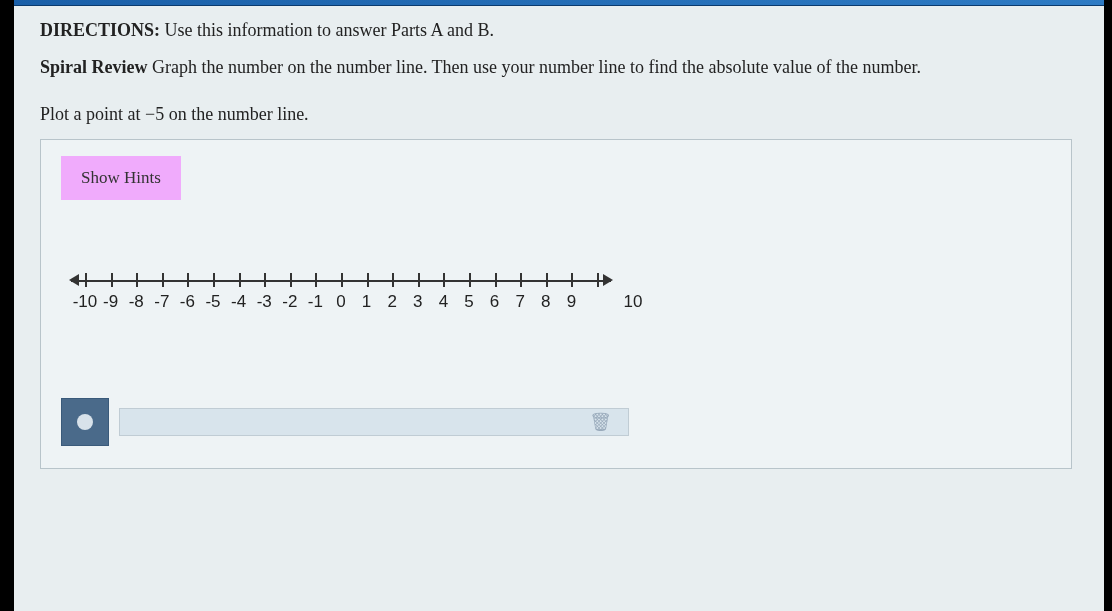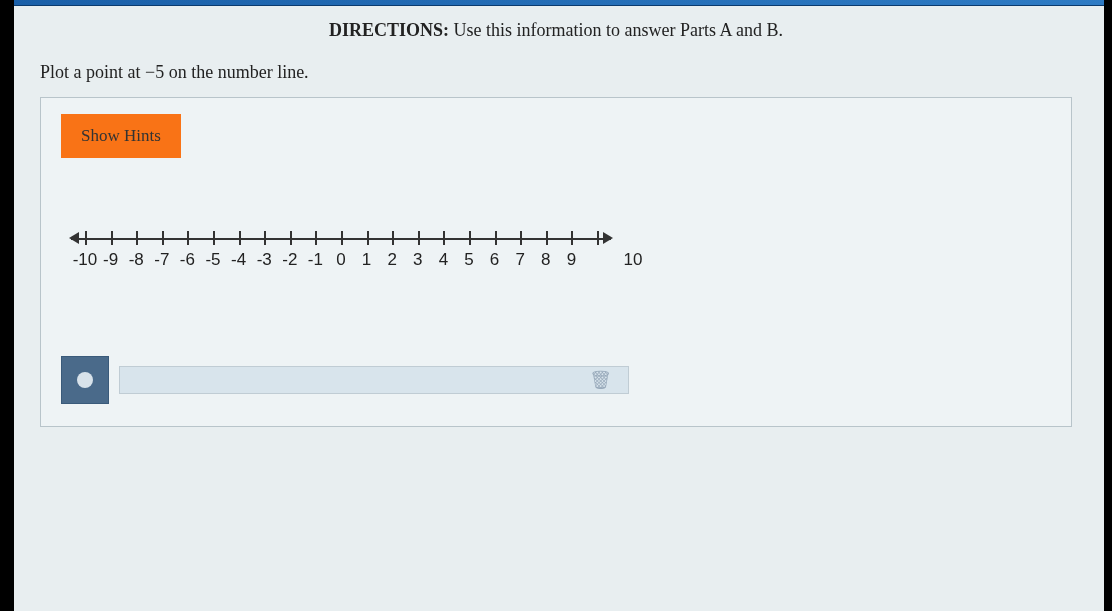--- a/index.html
+++ b/index.html
@@ -16,36 +16,35 @@
       background: linear-gradient(to right, #1a5fa8, #2e7bc4);
       border-bottom: 1px solid #0a3a6e;
     }
     .content {
       padding: 14px 40px 10px 40px;
     }
     .directions {
       font-size: 18px;
       color: #222;
       margin-bottom: 16px;
-      text-align: center;
     }
     .directions-label { font-weight: bold; }
     .spiral-review { font-size: 18px; color: #222; margin-bottom: 26px; }
     .spiral-label { font-weight: bold; }
     .part-label { font-weight: bold; font-size: 18px; margin-bottom: 18px; color: #222; }
     .instruction { font-size: 18px; color: #222; margin-bottom: 14px; margin-top: 21px; }
     .answer-area {
       border: 1px solid #b8c4ca;
       background: #eef3f5;
       padding: 16px 20px 0 20px;
       min-height: 330px;
       position: relative;
     }
     .show-hints {
-      background: #f97316;
+      background: #f0abfc;
       color: #333;
       border: none;
       padding: 12px 20px;
       font-size: 17px;
       font-family: Georgia, serif;
       cursor: pointer;
       margin-bottom: 50px;
     }
     .number-line-container {
       position: relative;
@@ -156,20 +155,24 @@
 
 <div class="top-bar"></div>
 
 <div class="content">
 
   <p class="directions">
     <span class="directions-label">DIRECTIONS:</span>
     <span>Use this information to answer Parts A and B.</span>
   </p>
 
+  <p class="spiral-review">
+    <span class="spiral-label">Spiral Review</span>
+    <span>Graph the number on the number line. Then use your number line to find the absolute value of the number.</span>
+  </p>
 
 
   <p class="instruction">
     <span>Plot a point at </span><span>−5</span><span> on the number line.</span>
   </p>
 
   <div class="answer-area">
     <button class="show-hints">Show Hints</button>
 
     <div class="number-line-container">

